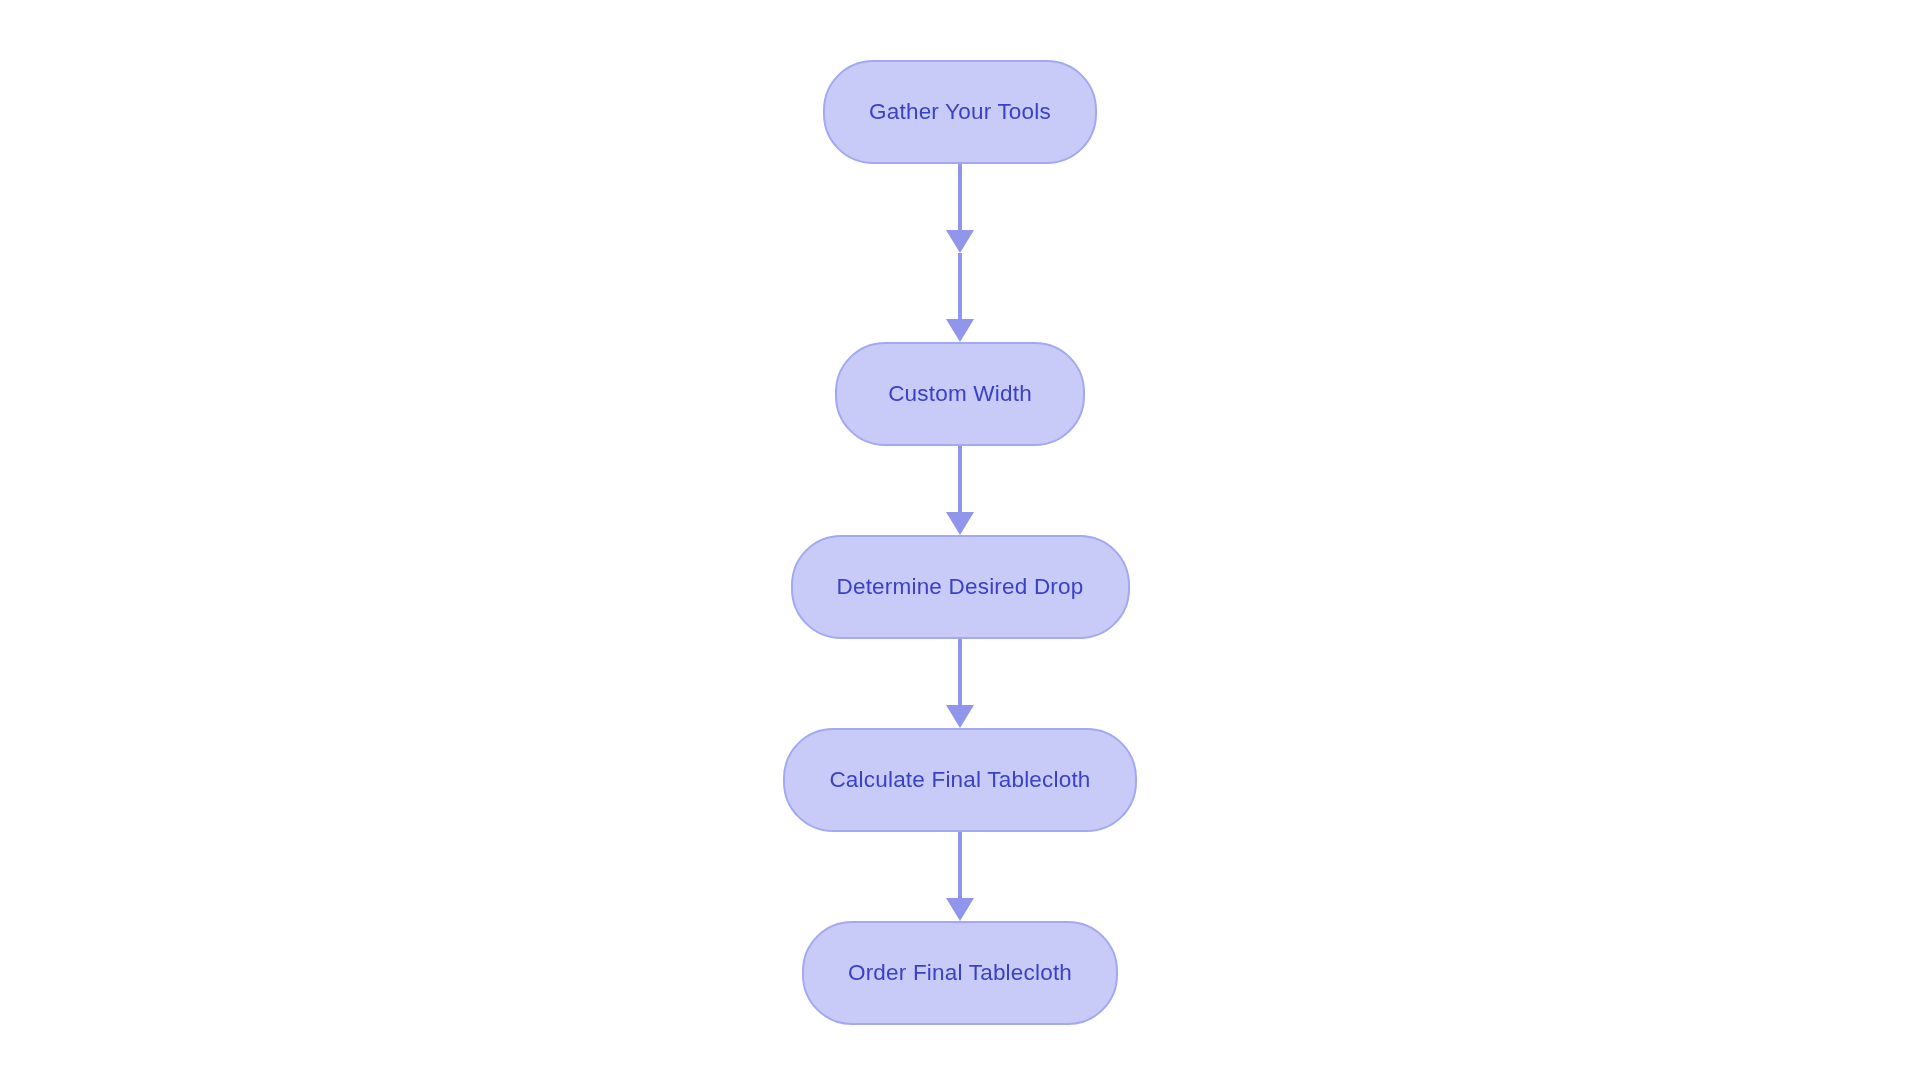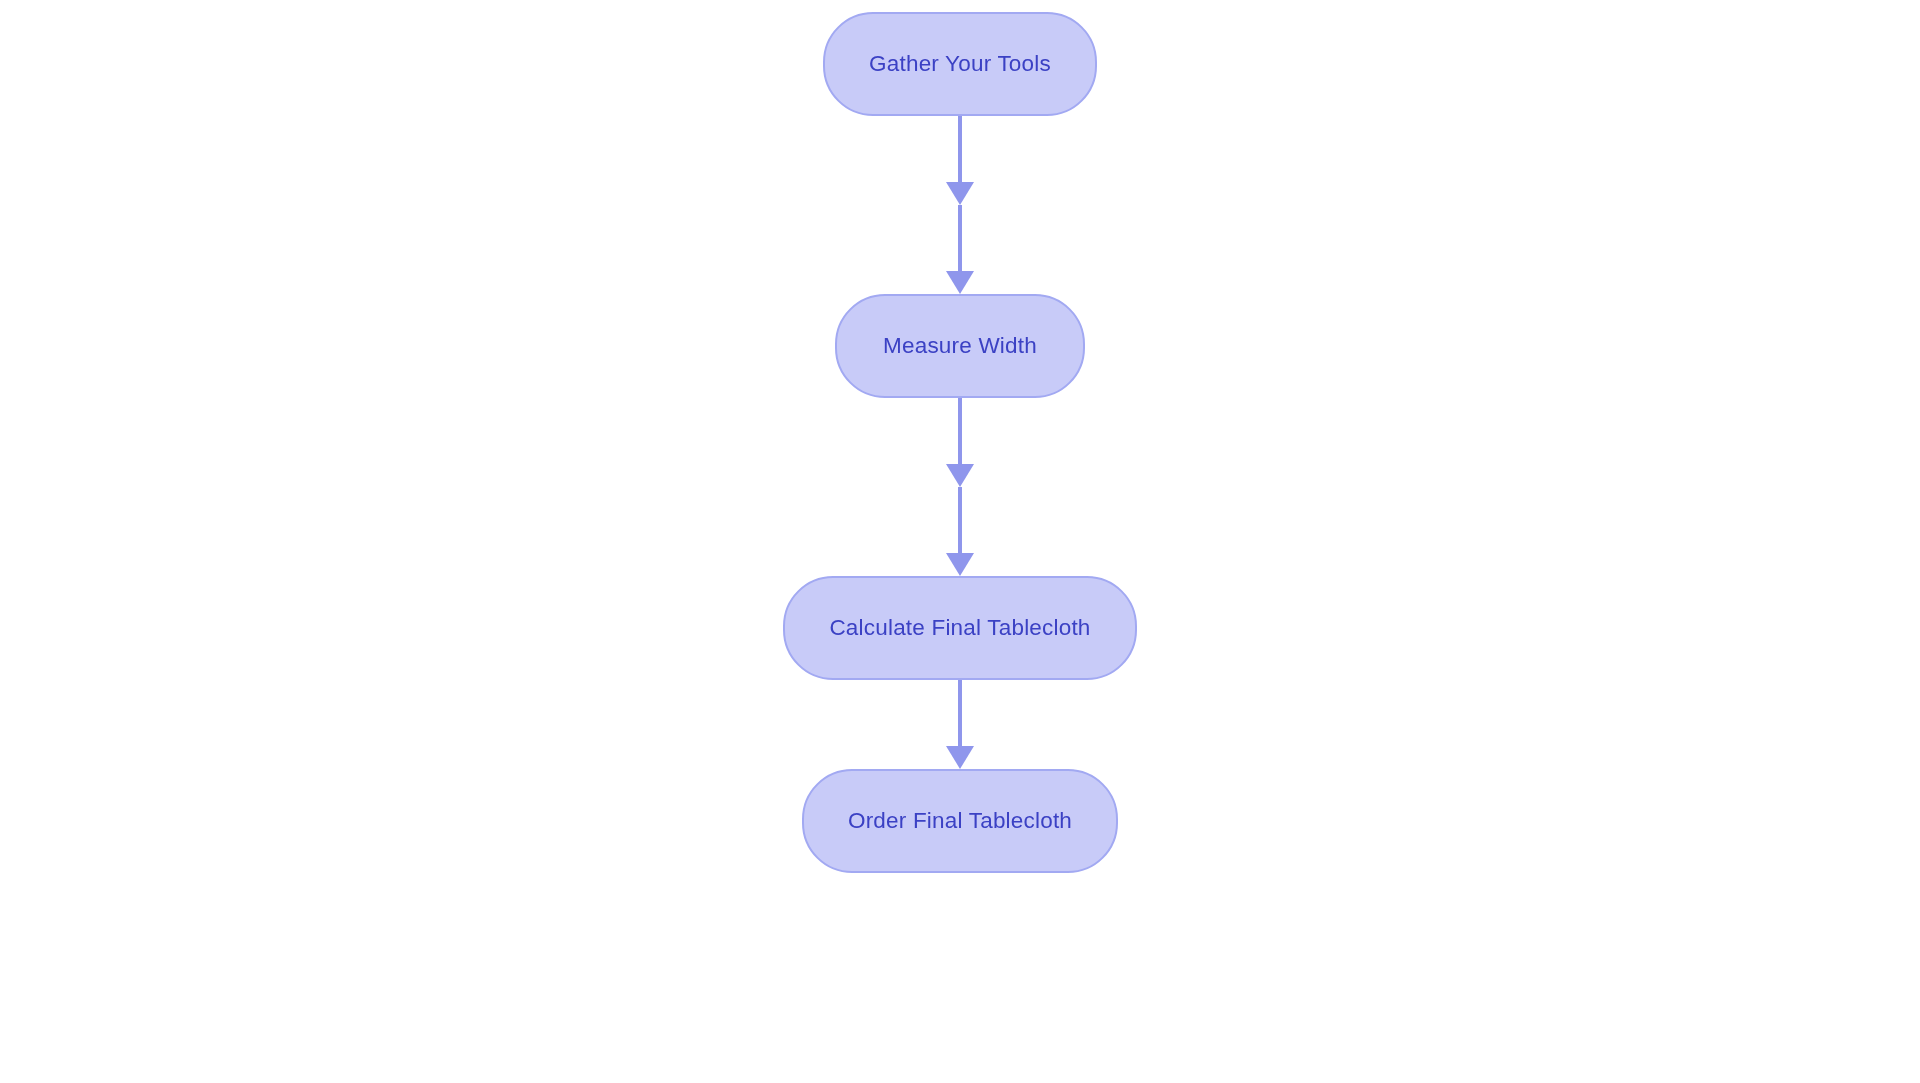--- a/index.html
+++ b/index.html
@@ -19,20 +19,21 @@
   }
   .canvas {
     position: relative;
     width: 1920px;
     height: 941px;
     background: var(--background);
     display: flex;
     flex-direction: column;
     align-items: center;
     padding-top: 12px;
+    margin-top: 48px;
   }
   .flow-node {
     height: 104px;
     min-height: 104px;
     padding: 0 44px;
     min-width: 250px;
     background: var(--node-fill);
     border: 2px solid var(--node-border);
     border-radius: 50px;
     display: flex;
@@ -82,28 +83,31 @@
     <div class="arrow-head"></div>
   </div>
 
 
   <div class="flow-arrow">
     <div class="arrow-line"></div>
     <div class="arrow-head"></div>
   </div>
 
   <div class="flow-node">
-    <span class="node-label">Measure Width</span>
+    <span class="node-label">Custom Width</span>
   </div>
 
   <div class="flow-arrow">
     <div class="arrow-line"></div>
     <div class="arrow-head"></div>
   </div>
 
+  <div class="flow-node">
+    <span class="node-label">Determine Desired Drop</span>
+  </div>
 
   <div class="flow-arrow">
     <div class="arrow-line"></div>
     <div class="arrow-head"></div>
   </div>
 
   <div class="flow-node">
     <span class="node-label">Calculate Final Tablecloth</span>
   </div>
 

